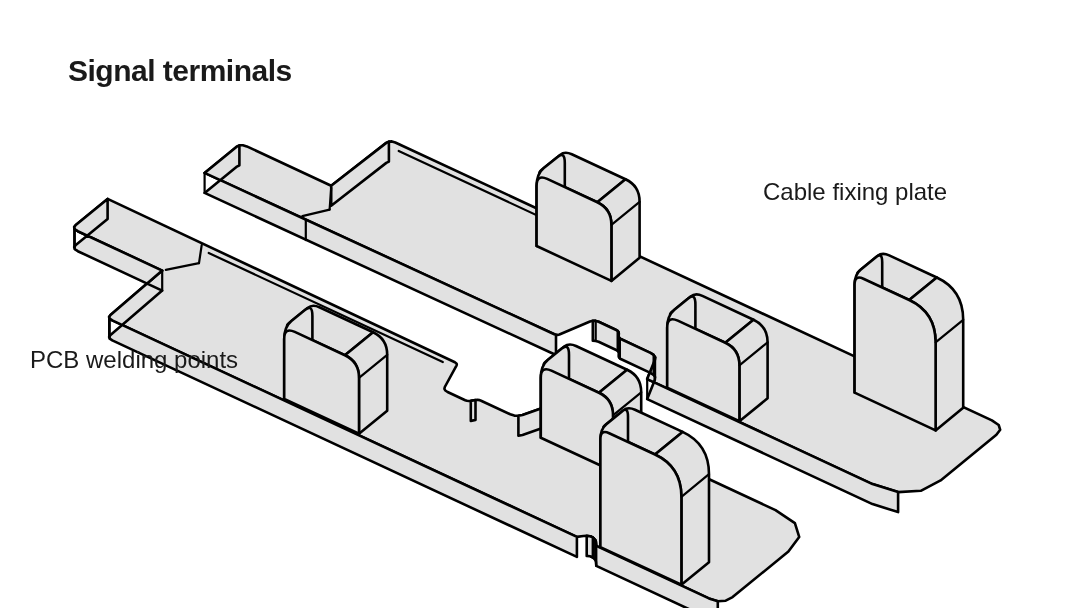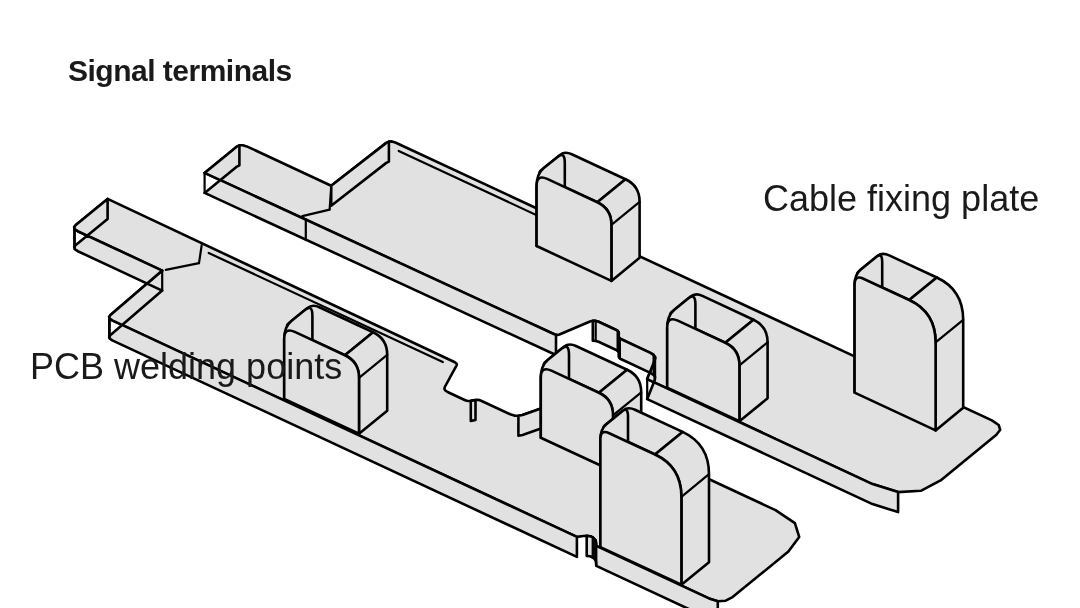--- a/index.html
+++ b/index.html
@@ -14,21 +14,21 @@
   .page-title{
     position:absolute;
     left:68px;top:54px;
     font-size:30px;
     font-weight:bold;
     letter-spacing:-0.5px;
     white-space:nowrap;
   }
   .lbl{
     position:absolute;
-    font-size:36px;
+    font-size:24px;
     font-weight:400;
     white-space:nowrap;
     z-index:3;
   }
   .lbl-cable{left:763px;top:178px;}
   .lbl-pcb{left:30px;top:346px;}
 </style>
 </head>
 <body>
 

